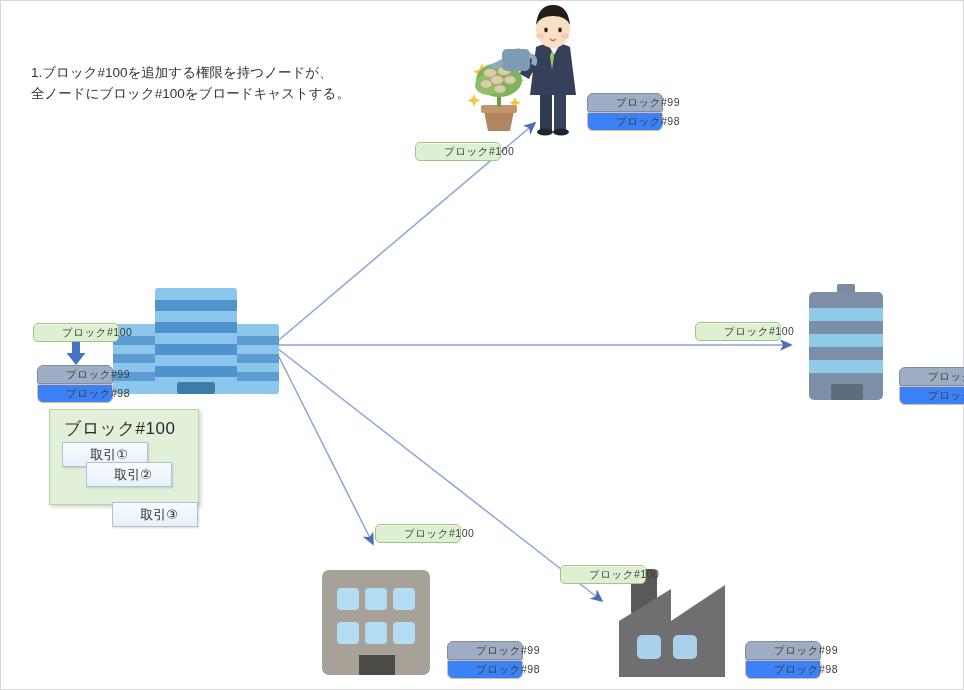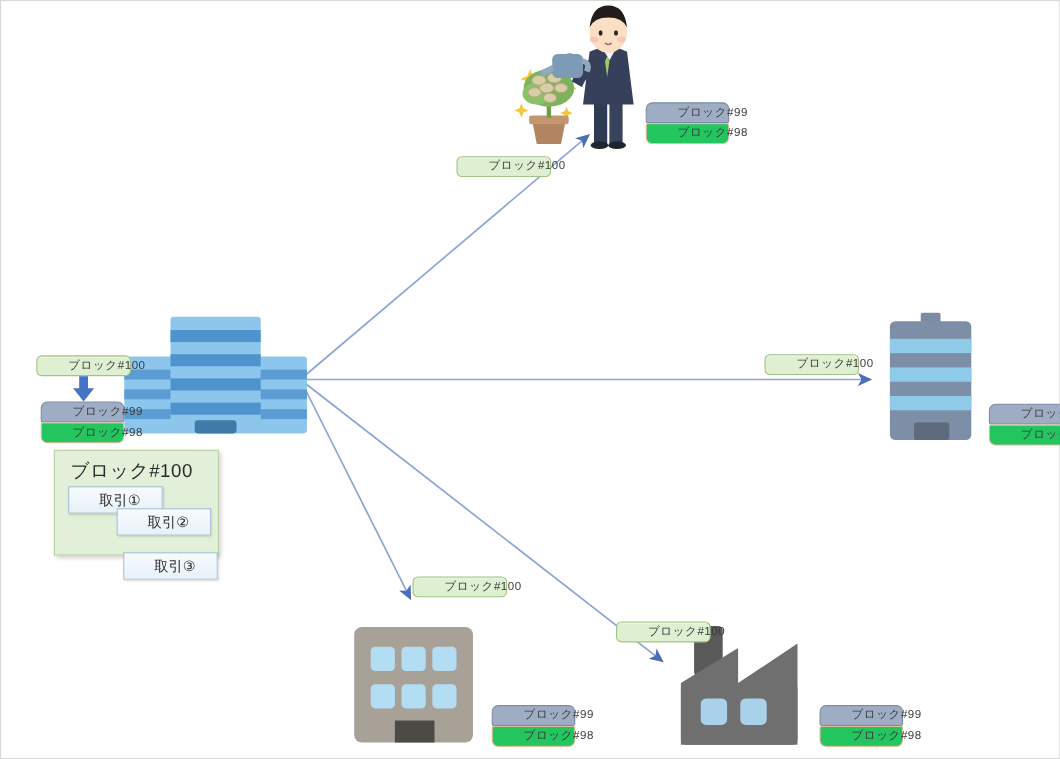--- a/index.html
+++ b/index.html
@@ -30,21 +30,21 @@
   }
   .chip-100{
     background:#dff0d2;border:1px solid #9fc486;
     box-shadow:inset 0 1px 0 #eef7e7;
   }
   .chip-99{
     background:#9fadc4;border:1px solid #7d8da8;
     border-radius:6px 6px 2px 2px;
   }
   .chip-98{
-    background:#22c55e;border:1px solid #e0bb9a;
+    background:#3b82f6;border:1px solid #e0bb9a;
     border-radius:2px 2px 6px 6px;
   }
   .chip-stack{width:76px;}
   .chip-stack .chip{width:76px;}
 
   .chip-wide{width:86px;}
 
   
   .down-arrow{width:26px;height:26px;}
 
@@ -88,20 +88,22 @@
       </marker>
     </defs>
     <g stroke="#8aa4d6" stroke-width="1.5" fill="none" marker-end="url(#ah)">
       <line x1="272" y1="344" x2="534" y2="122"></line>
       <line x1="272" y1="344" x2="790" y2="344"></line>
       <line x1="272" y1="344" x2="372" y2="543"></line>
       <line x1="272" y1="344" x2="601" y2="600"></line>
     </g>
   </svg>
 
+  <div class="abs caption-main" style="left:30px;top:62px;width:330px;">1.ブロック#100を追加する権限を持つノードが、
+  全ノードにブロック#100をブロードキャストする。</div>
 
   <div class="illus" style="left:110px;top:285px;">
     <svg width="170" height="110" viewBox="0 0 170 110">
 
       <rect x="2" y="38" width="46" height="70" rx="3" fill="#8cc6ec"></rect>
       <g fill="#5b9dd2">
         <rect x="2" y="50" width="46" height="9"></rect>
         <rect x="2" y="68" width="46" height="9"></rect>
         <rect x="2" y="86" width="46" height="9"></rect>
       </g>
@@ -134,21 +136,21 @@
   </div>
 
   <div class="abs chip-stack" style="left:36px;top:364px;">
     <div class="chip chip-99">ブロック#99</div>
     <div class="chip chip-98">ブロック#98</div>
   </div>
 
   <div class="abs block-panel" style="left:48px;top:408px;width:150px;height:96px;">
     <div class="block-panel-title">ブロック#100</div>
     <div class="tx-card" style="left:12px;top:32px;width:86px;">取引①</div>
-    <div class="tx-card" style="left:36px;top:52px;width:86px;margin-left:20px;">取引②</div>
+    <div class="tx-card" style="left:36px;top:52px;width:86px;">取引②</div>
     <div class="tx-card" style="left:62px;top:72px;width:86px;margin-top:20px;">取引③</div>
   </div>
 
 
   <div class="illus" style="left:465px;top:0px;">
     <svg width="120" height="135" viewBox="0 0 120 135">
 
       <g fill="#f5c83b">
         <path d="M16 62 l2.6 6.2 6.2 2.6 -6.2 2.6 -2.6 6.2 -2.6-6.2 -6.2-2.6 6.2-2.6 Z"></path>
         <path d="M51 72 l2.2 5.2 5.2 2.2 -5.2 2.2 -2.2 5.2 -2.2-5.2 -5.2-2.2 5.2-2.2 Z"></path>

